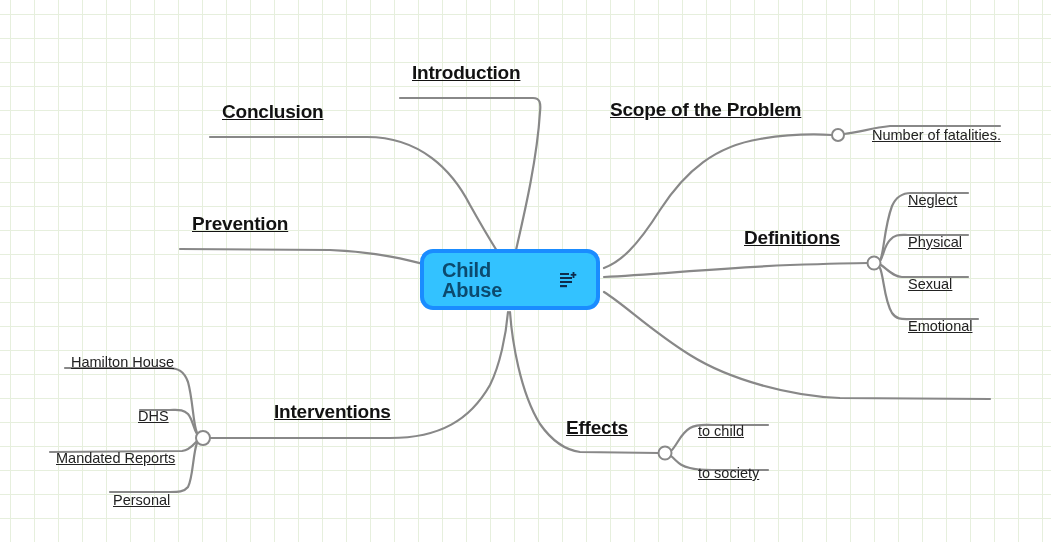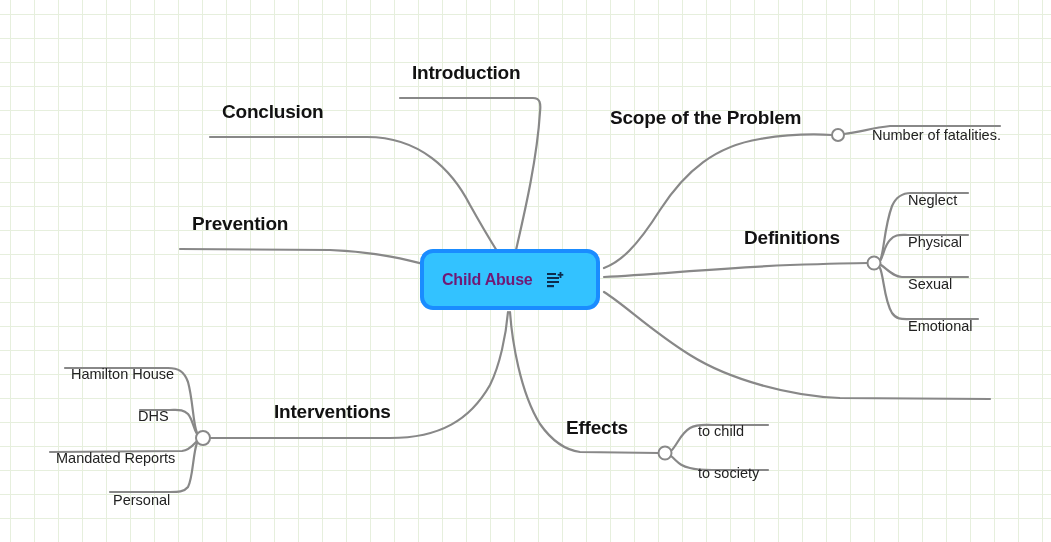--- a/index.html
+++ b/index.html
@@ -31,20 +31,21 @@
     left: 0;
     top: 0;
     width: 1051px;
     height: 542px;
   }
   .node-label {
     position: absolute;
     white-space: nowrap;
     color: #121212;
     line-height: 1;
+    text-decoration: underline;
   }
   .level1 {
     font-size: 19px;
     font-weight: bold;
     letter-spacing: -0.2px;
   }
   .level2 {
     font-size: 14.5px;
     font-weight: normal;
     color: #222222;
@@ -58,23 +59,23 @@
     height: 61px;
     box-sizing: border-box;
     border: 4px solid #1a8cff;
     border-radius: 13px;
     background: #33c2ff;
     display: flex;
     align-items: center;
     padding: 0 18px;
   }
   .root-label {
-    font-size: 16px;
+    font-size: 20px;
     font-weight: bold;
-    color: #701a75;
+    color: #0c4a6e;
     letter-spacing: -0.2px;
     line-height: 1;
   }
   .root-icon {
     margin-left: 14px;
     display: flex;
     align-items: center;
     width: 18px;
     height: 16px;
   }
@@ -137,37 +138,37 @@
       </svg>
     </span>
   </div>
 
   <div class="node-label level1" style="left:412px; top:63px;">Introduction</div>
 
   <div class="node-label level1" style="left:222px; top:102px;">Conclusion</div>
 
   <div class="node-label level1" style="left:192px; top:214px;">Prevention</div>
 
-  <div class="node-label level1" style="left:610px; top:108px;">Scope of the Problem</div>
+  <div class="node-label level1" style="left:610px; top:100px;">Scope of the Problem</div>
 
   <div class="node-label level1" style="left:744px; top:228px;">Definitions</div>
 
 
   <div class="node-label level1" style="left:566px; top:418px;">Effects</div>
 
   <div class="node-label level1" style="left:232px; top:402px;margin-left:42px;">Interventions</div>
 
   <div class="node-label level2" style="left:872px; top:104px;">Number of fatalities.</div>
 
   <div class="node-label level2" style="left:908px; top:169px;">Neglect</div>
   <div class="node-label level2" style="left:908px; top:211px;">Physical</div>
   <div class="node-label level2" style="left:908px; top:253px;">Sexual</div>
   <div class="node-label level2" style="left:908px; top:295px;">Emotional</div>
 
   <div class="node-label level2" style="left:698px; top:400px;">to child</div>
   <div class="node-label level2" style="left:698px; top:442px;">to society</div>
 
-  <div class="node-label level2" style="left:71px; top:343px;">Hamilton House</div>
+  <div class="node-label level2" style="left:71px; top:331px;">Hamilton House</div>
   <div class="node-label level2" style="left:138px; top:385px;">DHS</div>
   <div class="node-label level2" style="left:56px; top:427px;">Mandated Reports</div>
   <div class="node-label level2" style="left:113px; top:469px;">Personal</div>
 
 </div>
 
 </body></html>

